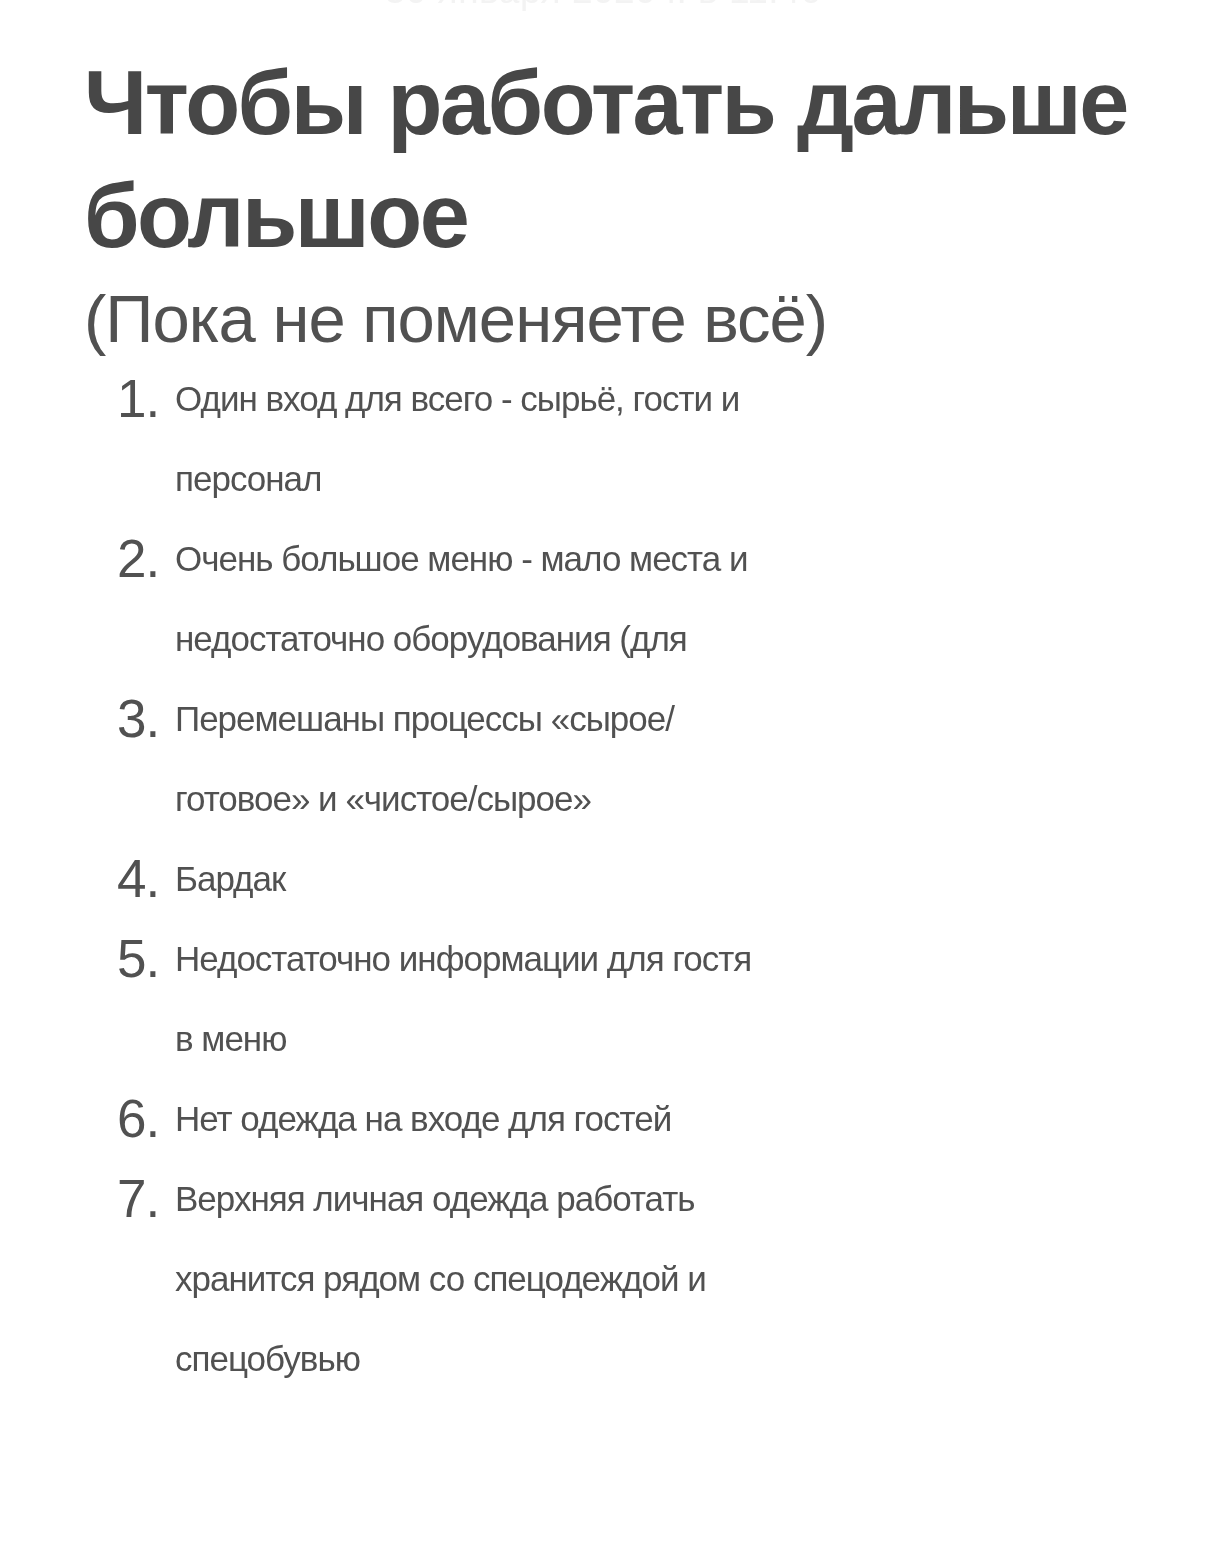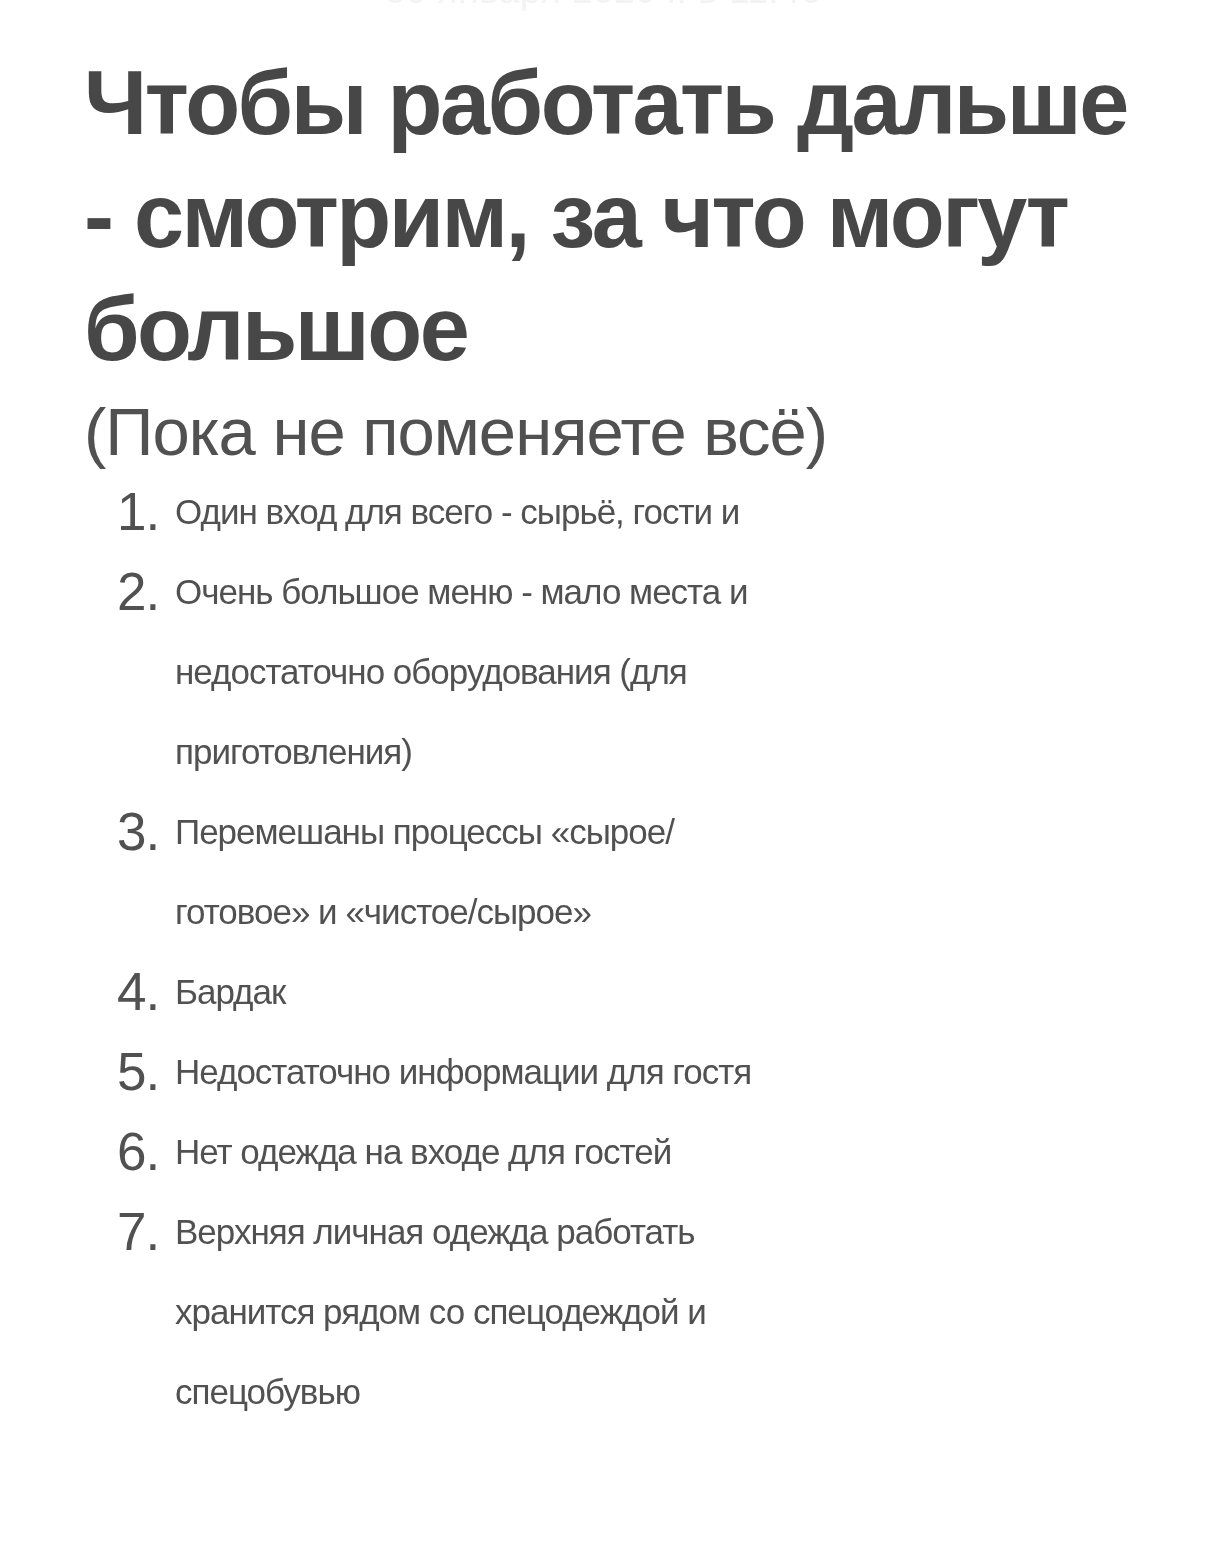--- a/index.html
+++ b/index.html
@@ -65,41 +65,40 @@
 </style>
 </head>
 <body>
 
 <div class="page">
 
   <div class="date-remnant">30 января 2020 г. в 11:46</div>
 
   <h1 class="title">
     <span class="hl">Чтобы работать дальше</span>
-    <span class="hl">- смотрим, за что могут</span>
     <span class="hl">большое</span>
   </h1>
 
   <p class="subtitle">(Пока не поменяете всё)</p>
 
   <ol class="list">
 
     <li class="row">
       <span class="num">1.</span>
       <span class="txt">
         <span class="ln">Один вход для всего - сырьё, гости и</span>
+        <span class="ln">персонал</span>
       </span>
     </li>
 
     <li class="row">
       <span class="num">2.</span>
       <span class="txt">
         <span class="ln">Очень большое меню - мало места и</span>
         <span class="ln">недостаточно оборудования (для</span>
-        <span class="ln">приготовления)</span>
       </span>
     </li>
 
     <li class="row">
       <span class="num">3.</span>
       <span class="txt">
         <span class="ln">Перемешаны процессы «сырое/</span>
         <span class="ln">готовое» и «чистое/сырое»</span>
       </span>
     </li>
@@ -108,20 +107,21 @@
       <span class="num">4.</span>
       <span class="txt">
         <span class="ln">Бардак</span>
       </span>
     </li>
 
     <li class="row">
       <span class="num">5.</span>
       <span class="txt">
         <span class="ln">Недостаточно информации для гостя</span>
+        <span class="ln">в меню</span>
       </span>
     </li>
 
     <li class="row">
       <span class="num">6.</span>
       <span class="txt">
         <span class="ln">Нет одежда на входе для гостей</span>
       </span>
     </li>
 

